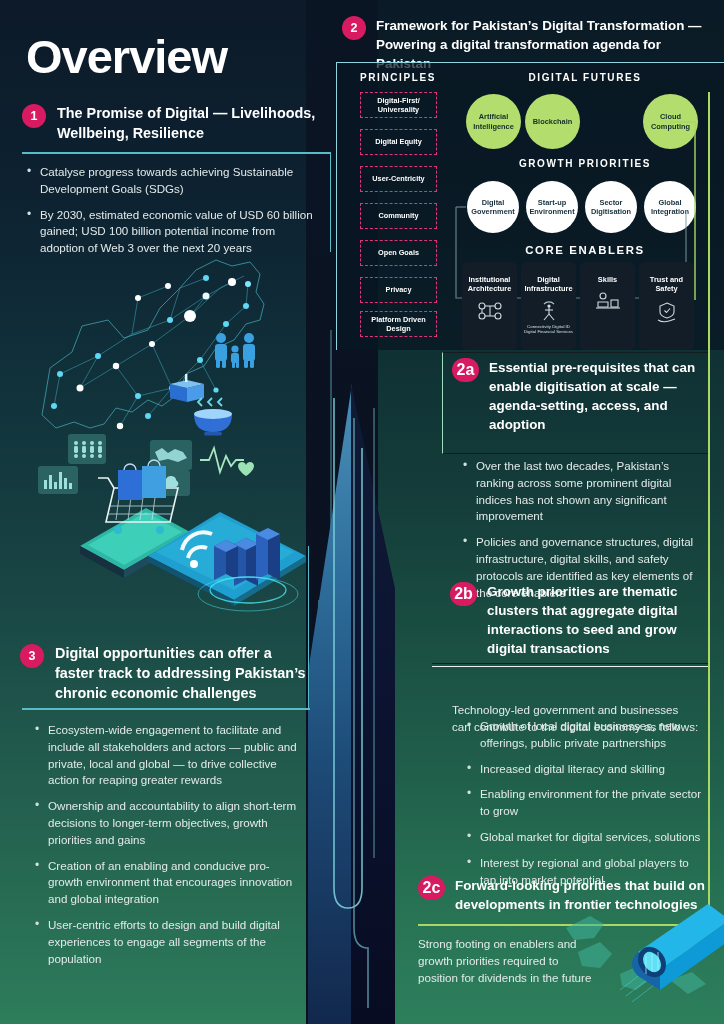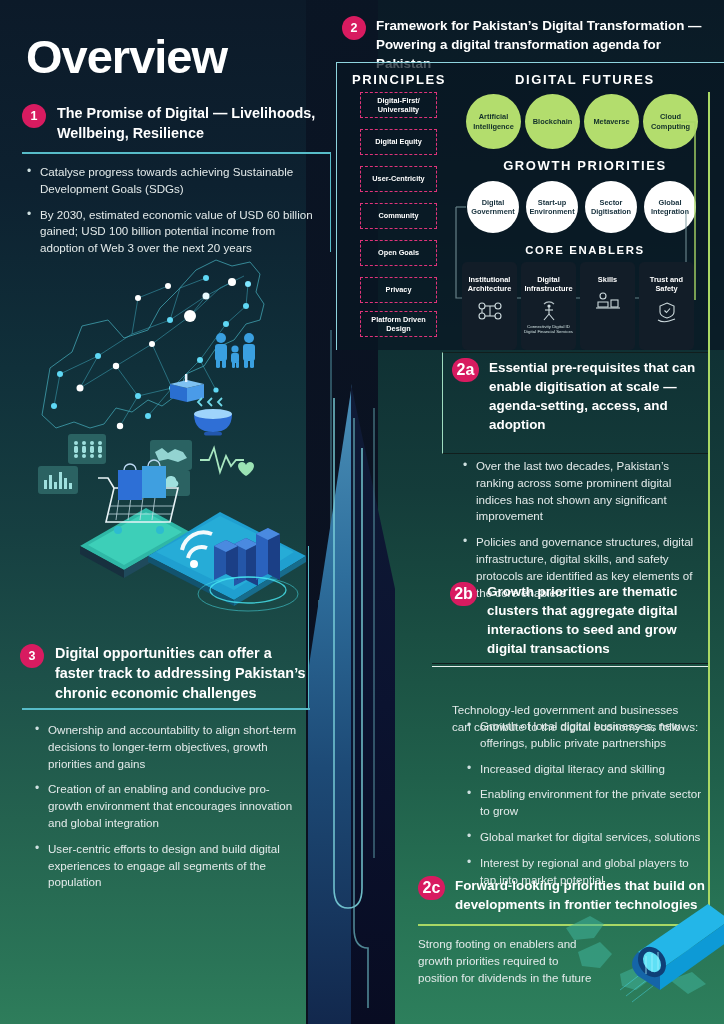--- a/index.html
+++ b/index.html
@@ -85,21 +85,21 @@
   }
   
   .fw-title { position: absolute; left: 342px; top: 16px; display: flex; gap: 10px; }
   .fw-title .t { color: #fff; font-size: 13.4px; font-weight: 700; line-height: 1.42; }
   .fw-box {
     position: absolute; left: 336px; top: 62px; width: 388px; height: 288px;
     border-top: 1.6px solid #8fd4de; border-left: 1.6px solid #8fd4de;
     background: rgba(9,22,35,.72);
   }
   .col-head {
-    position: absolute; color: #ffffff; font-size: 13px;
+    position: absolute; color: #ffffff; font-size: 10px;
     font-weight: 700; letter-spacing: 1.6px; text-align: center;
   }
   .principle {
     position: absolute; left: 360px; width: 77px; height: 26px;
     border: 1.3px dashed #e0337a;
     display: flex; align-items: center; justify-content: center;
     text-align: center;
     color: #ffffff; font-size: 7.3px; font-weight: 700; line-height: 1.25;
     padding: 0 2px;
   }
@@ -353,20 +353,21 @@
   </div>
 
   <div class="sec-head" style="left:20px; top:644px; width:290px;">
     <div class="badge">3</div>
     <div class="sec-title">Digital opportunities can offer a faster track to addressing Pakistan’s chronic economic challenges</div>
   </div>
   <div class="rule" style="left:22px; top:708px; width:288px;"></div>
   <div class="frame-l" style="left:308px; top:546px; height:162px;"></div>
 
   <ul class="bul" style="position:absolute; left:34px; top:722px; width:270px;">
+    <li>Ecosystem-wide engagement to facilitate and include all stakeholders and actors — public and private, local and global — to drive collective action for reaping greater rewards</li>
     <li>Ownership and accountability to align short-term decisions to longer-term objectives, growth priorities and gains</li>
     <li>Creation of an enabling and conducive pro-growth environment that encourages innovation and global integration</li>
     <li>User-centric efforts to design and build digital experiences to engage all segments of the population</li>
   </ul>
 
   <div class="fw-title">
     <div class="badge">2</div>
     <div class="t" style="width:340px;">Framework for Pakistan’s Digital Transformation — Powering a digital transformation agenda for Pakistan</div>
   </div>
 
@@ -380,21 +381,20 @@
   <div class="principle" style="top:92px;">Digital-First/ Universality</div>
   <div class="principle" style="top:129px;">Digital Equity</div>
   <div class="principle" style="top:166px;">User-Centricity</div>
   <div class="principle" style="top:203px;">Community</div>
   <div class="principle" style="top:240px;">Open Goals</div>
   <div class="principle" style="top:277px;">Privacy</div>
   <div class="principle" style="top:311px;">Platform Driven Design</div>
 
   <div class="circ green" style="left:466px; top:94px;">Artificial Intelligence</div>
   <div class="circ green" style="left:525px; top:94px;">Blockchain</div>
-  <div class="circ green" style="left:584px; top:94px;">Metaverse</div>
   <div class="circ green" style="left:643px; top:94px;">Cloud Computing</div>
 
   <div class="circ white" style="left:467px; top:181px;">Digital Government</div>
   <div class="circ white" style="left:526px; top:181px;">Start-up Environment</div>
   <div class="circ white" style="left:585px; top:181px;">Sector Digitisation</div>
   <div class="circ white" style="left:644px; top:181px;">Global Integration</div>
 
   <svg style="position:absolute; left:430px; top:90px;" width="290" height="230">
     <g stroke="#7d9aa0" stroke-width="1.2" fill="none" opacity=".8">
       <path d="M26 117 L36 117"></path>

